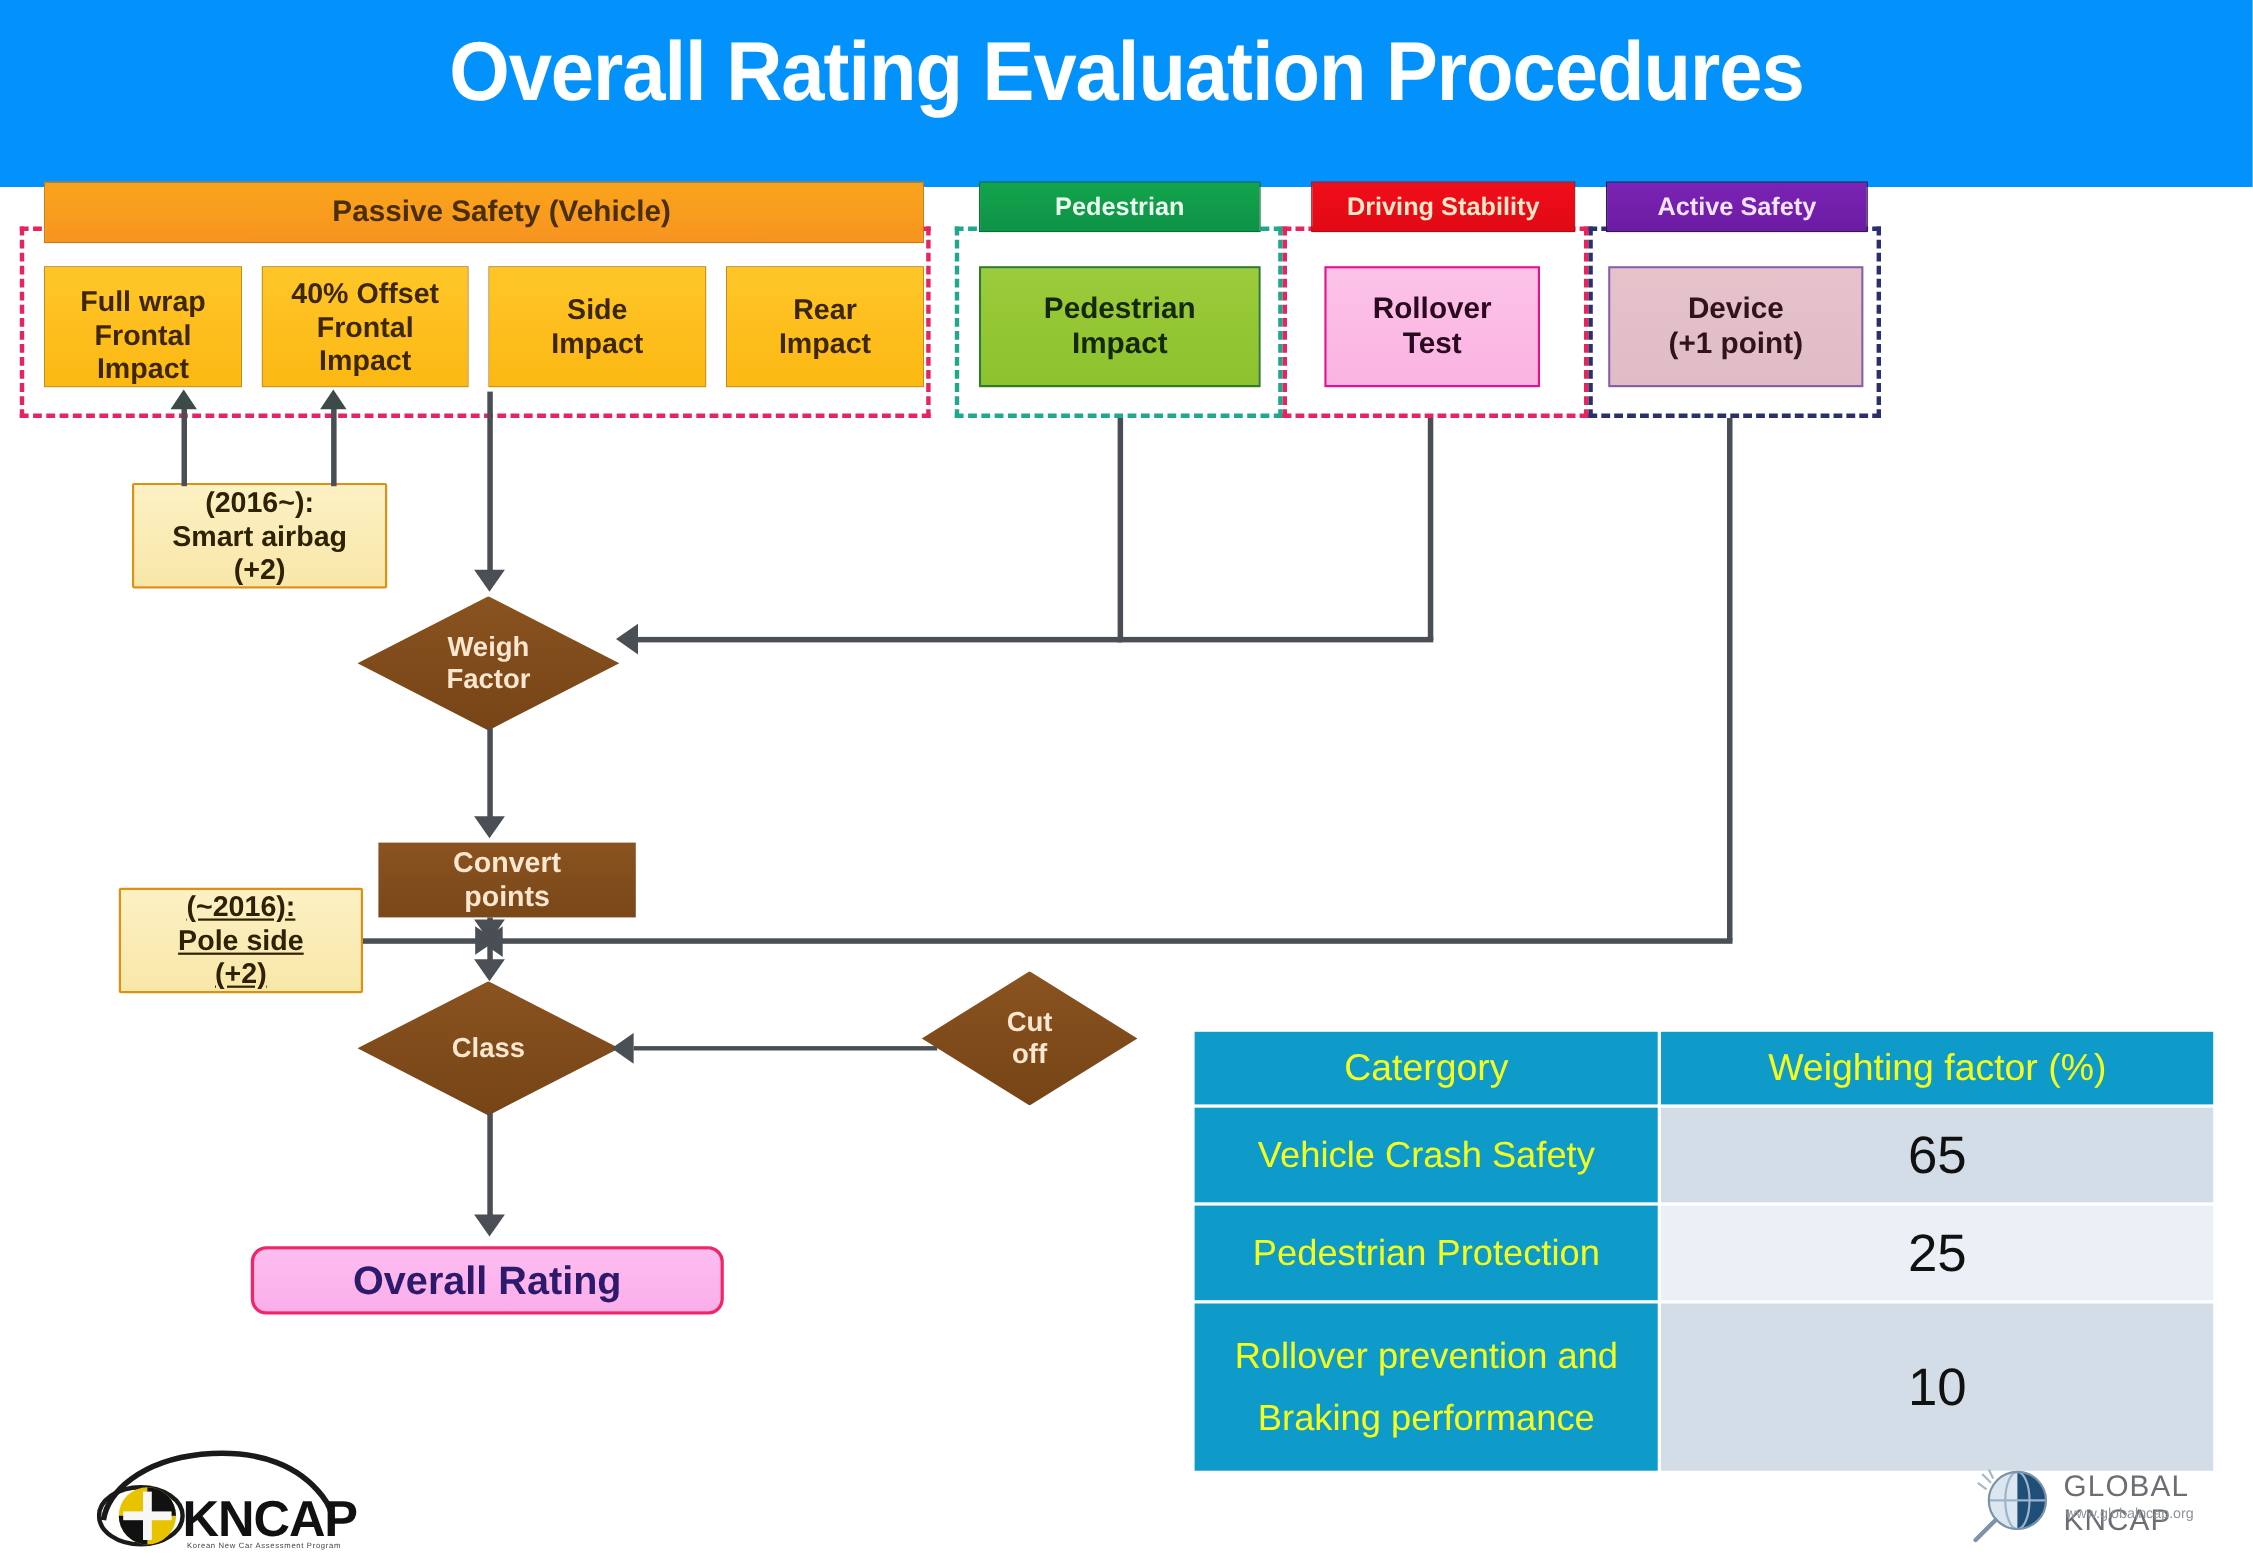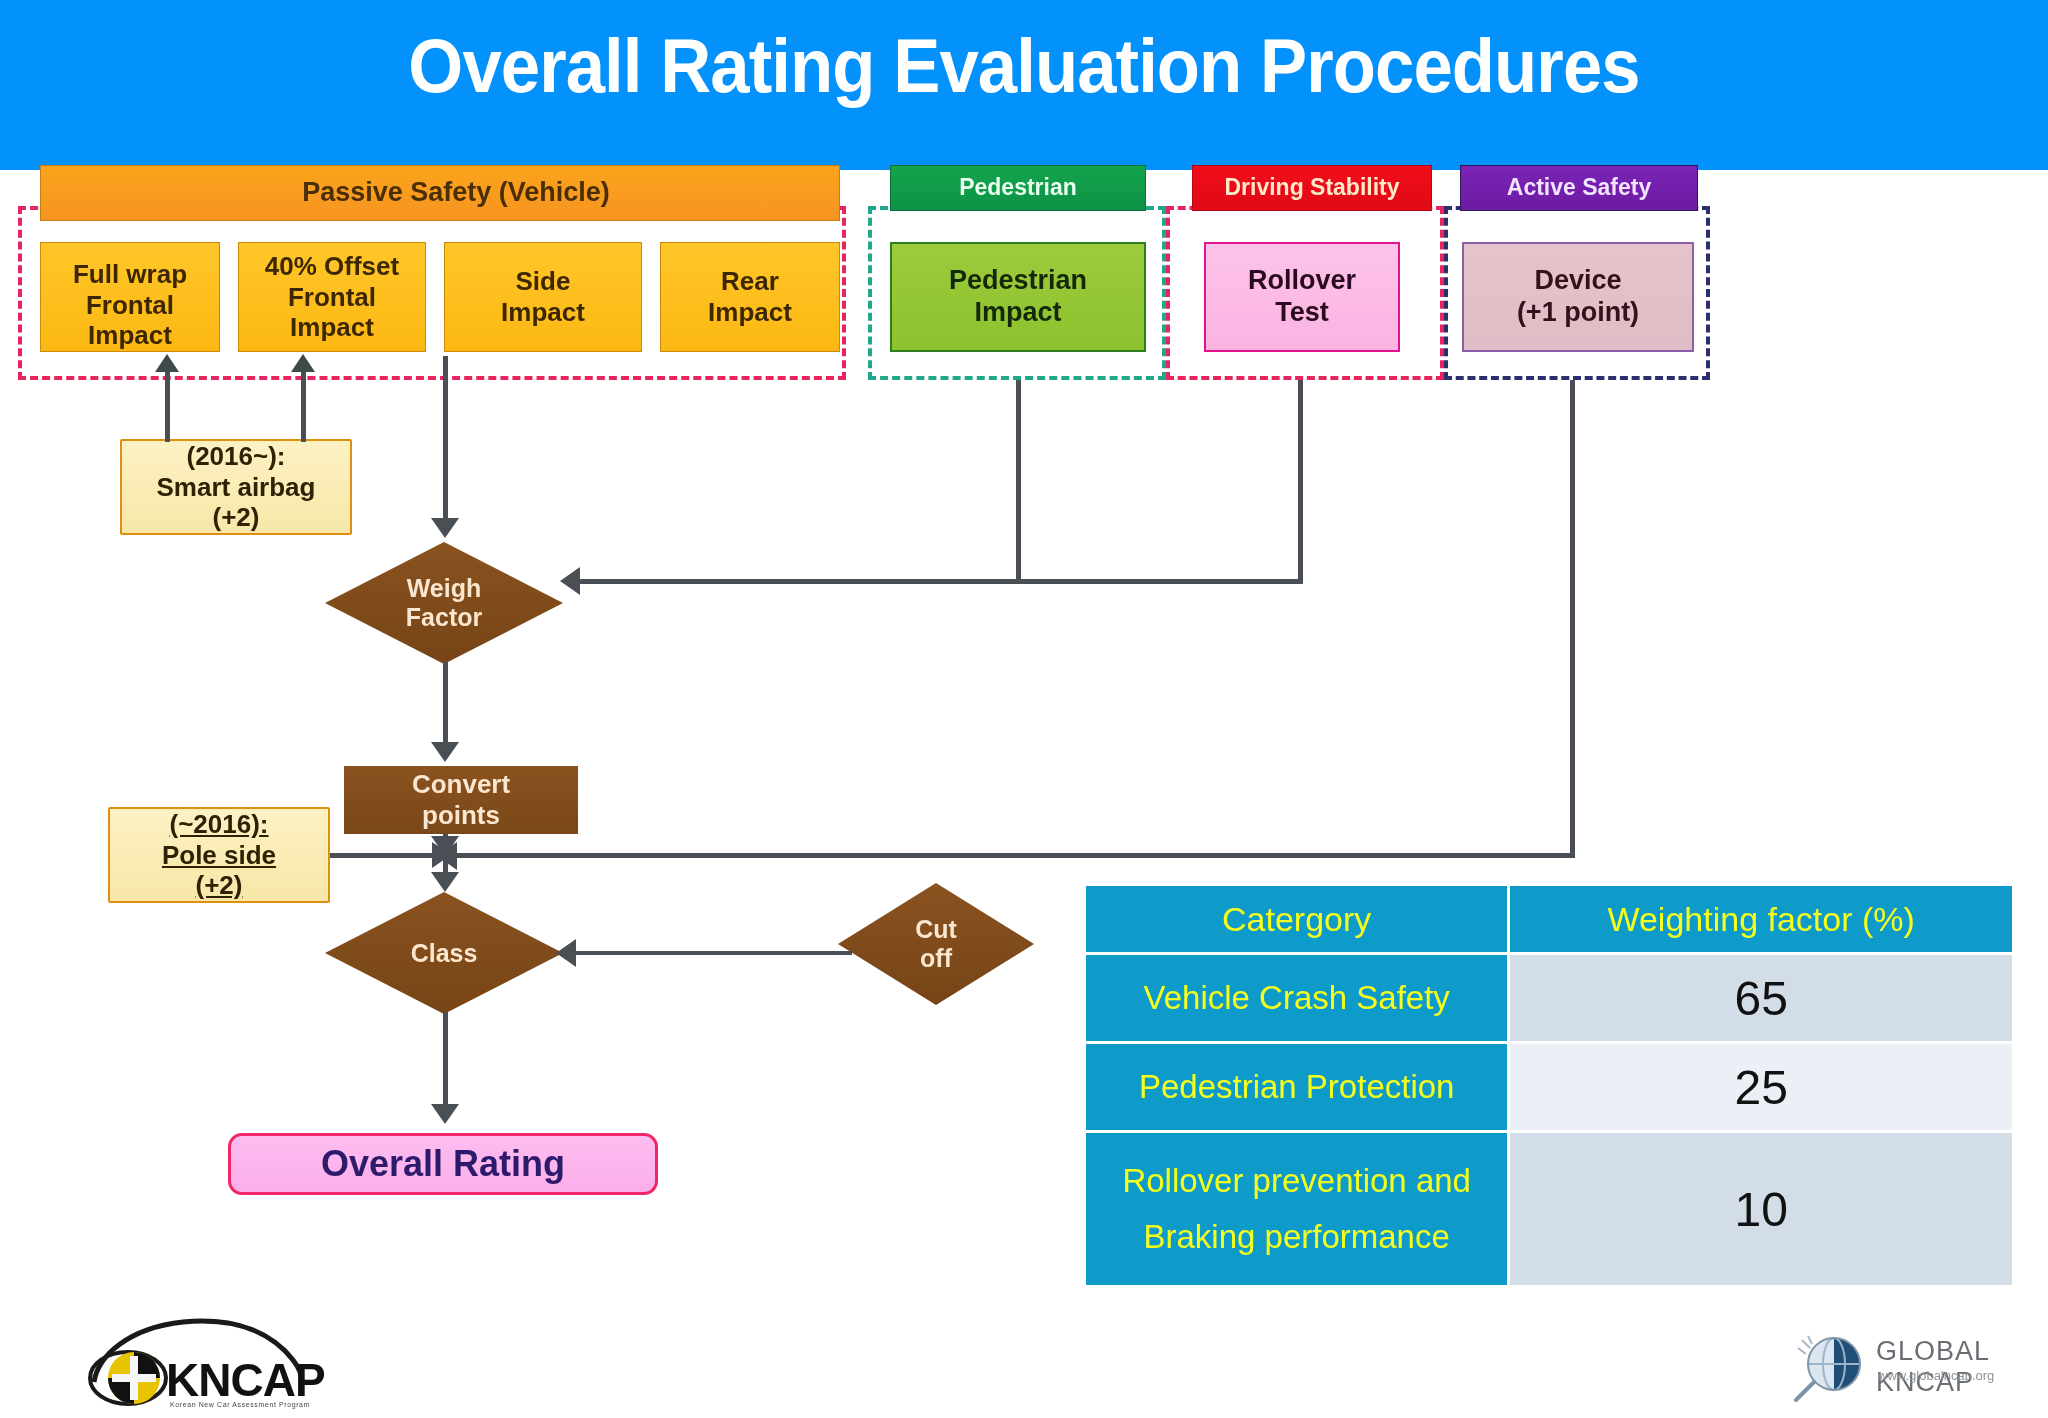--- a/index.html
+++ b/index.html
@@ -222,21 +222,21 @@
   <div class="ln lnh" style="left:576px;top:781px;width:276px;height:4px;"></div>
   <div class="arrow arr-left" style="left:556px;top:769px;"></div>
 
   <div class="ln lnv" style="left:443px;top:842px;height:100px;"></div>
   <div class="arrow arr-down" style="left:431px;top:934px;"></div>
 
   <div class="box final" style="left:228px;top:963px;width:430px;height:62px;">
     <span>Overall Rating</span>
   </div>
 
-  <table id="wtable" style="left:1083px;top:713px;width:932px;">
+  <table id="wtable" style="left:1083px;top:765px;width:932px;">
     <tbody>
         <tr>
       <td class="th-cell" style="width:420px;">Catergory</td>
       <td class="th-cell" style="width:500px;">Weighting factor (%)</td>
     </tr>
     <tr>
       <td class="cat-cell" style="height:86px;">Vehicle Crash Safety</td>
       <td class="val-cell val-a">65</td>
     </tr>
     <tr>

